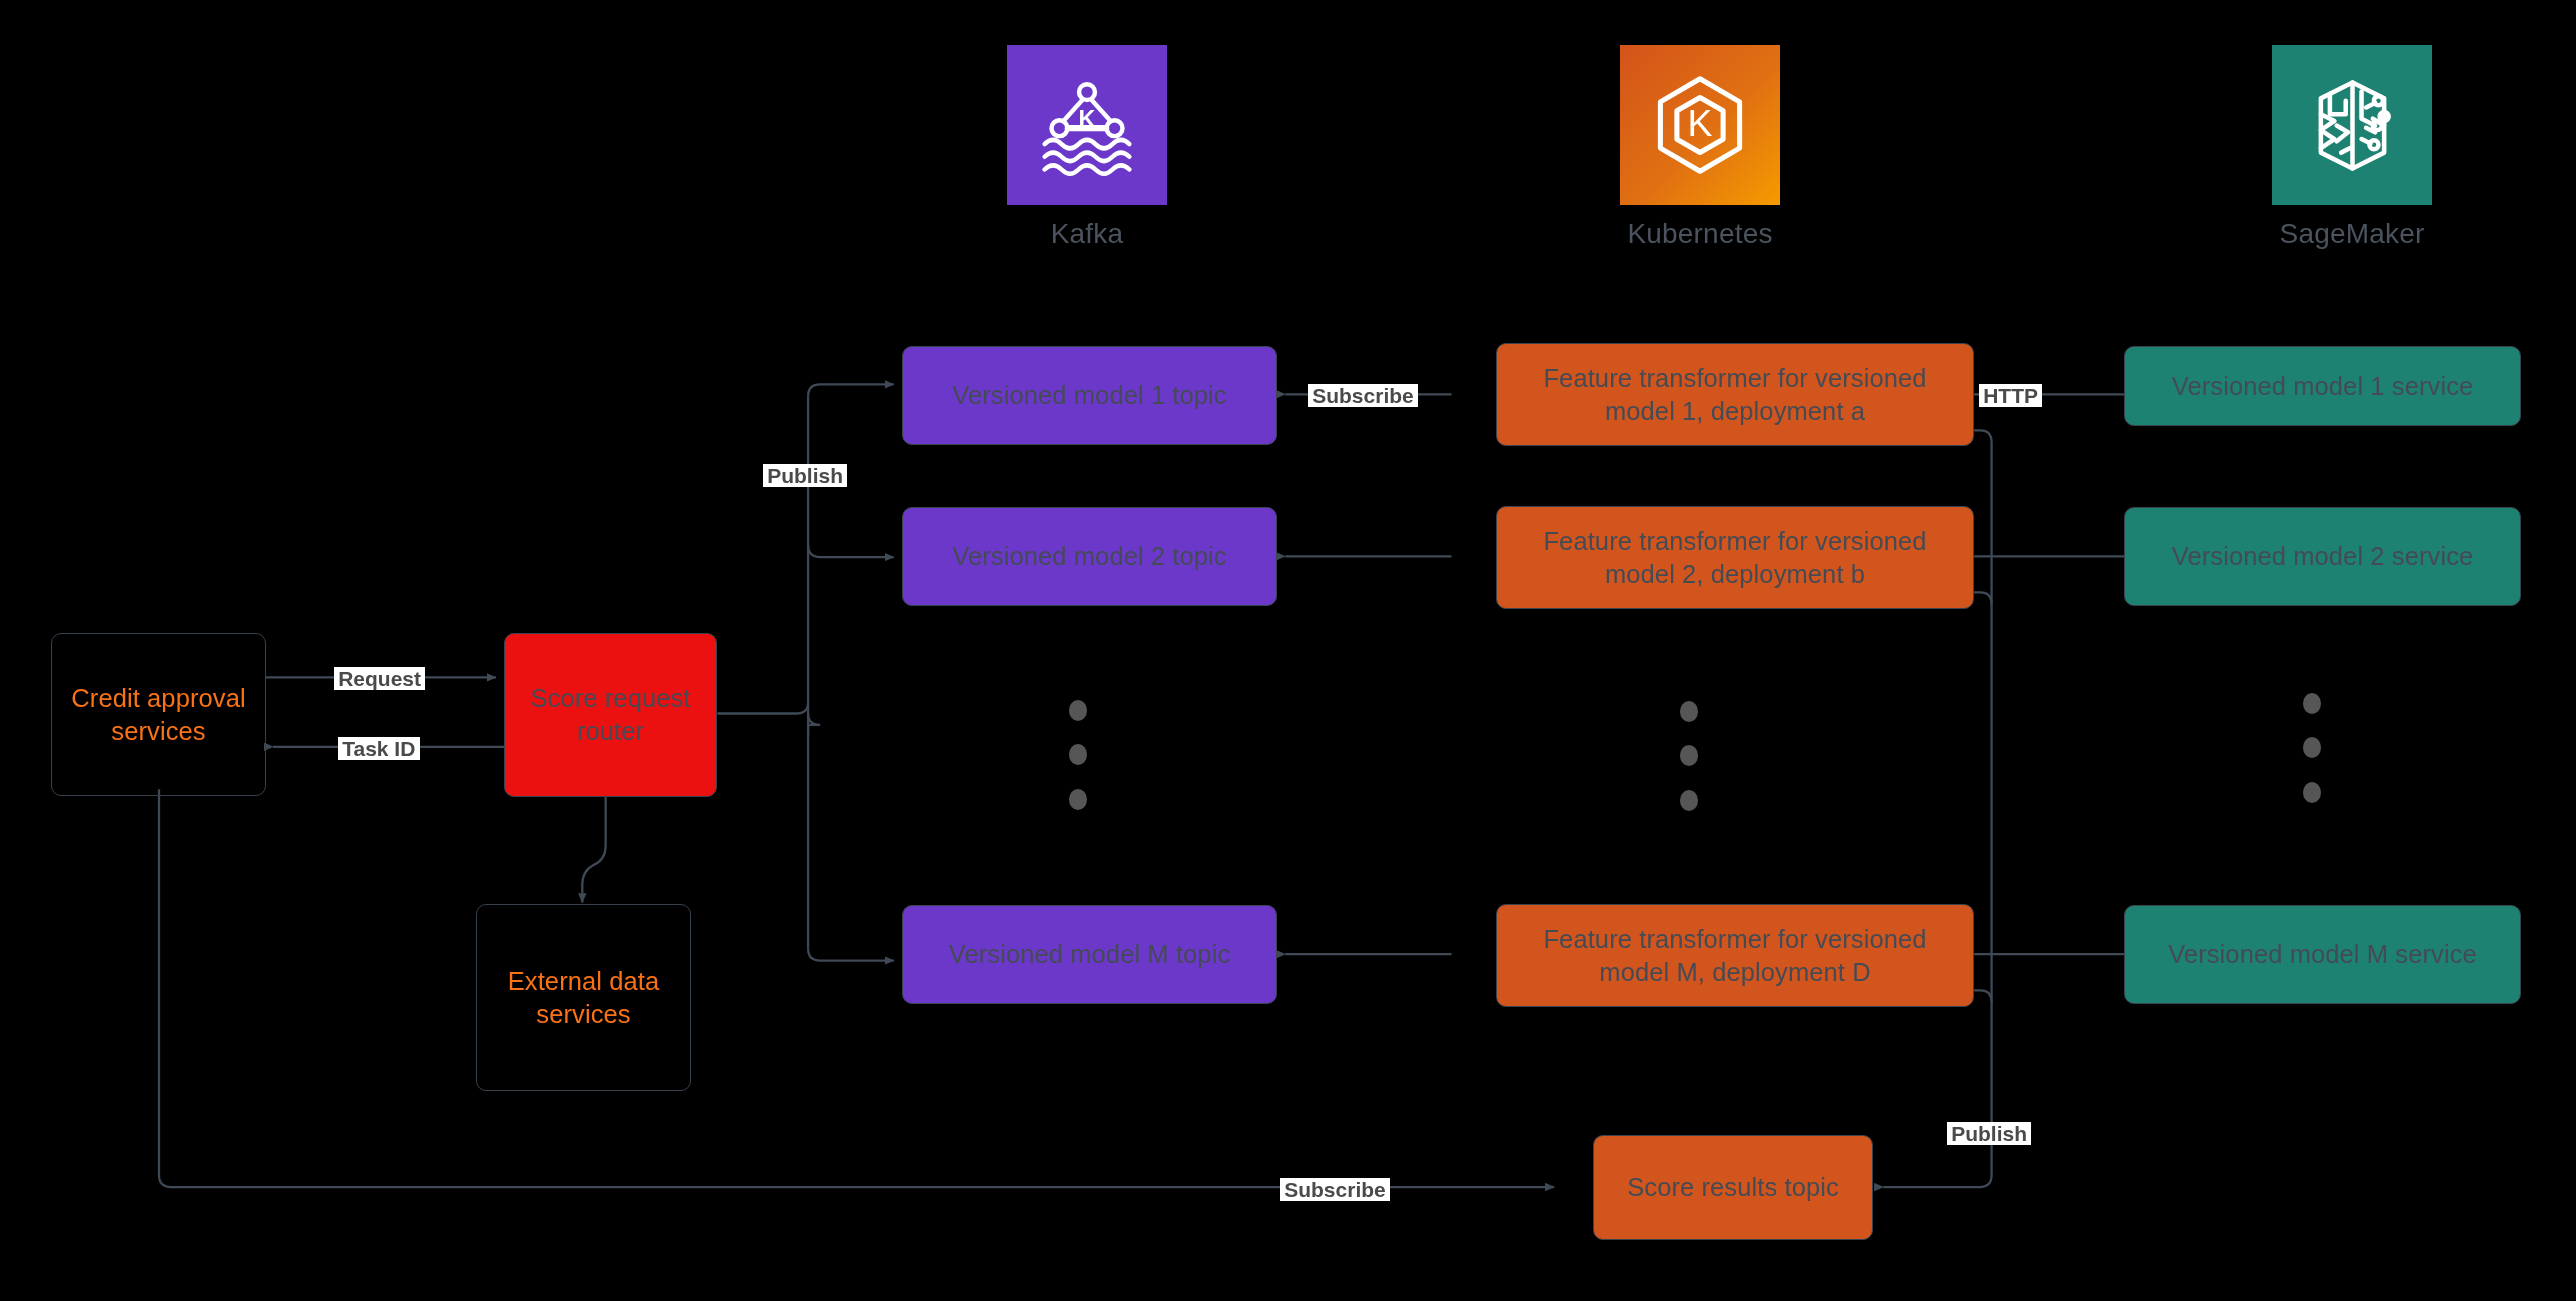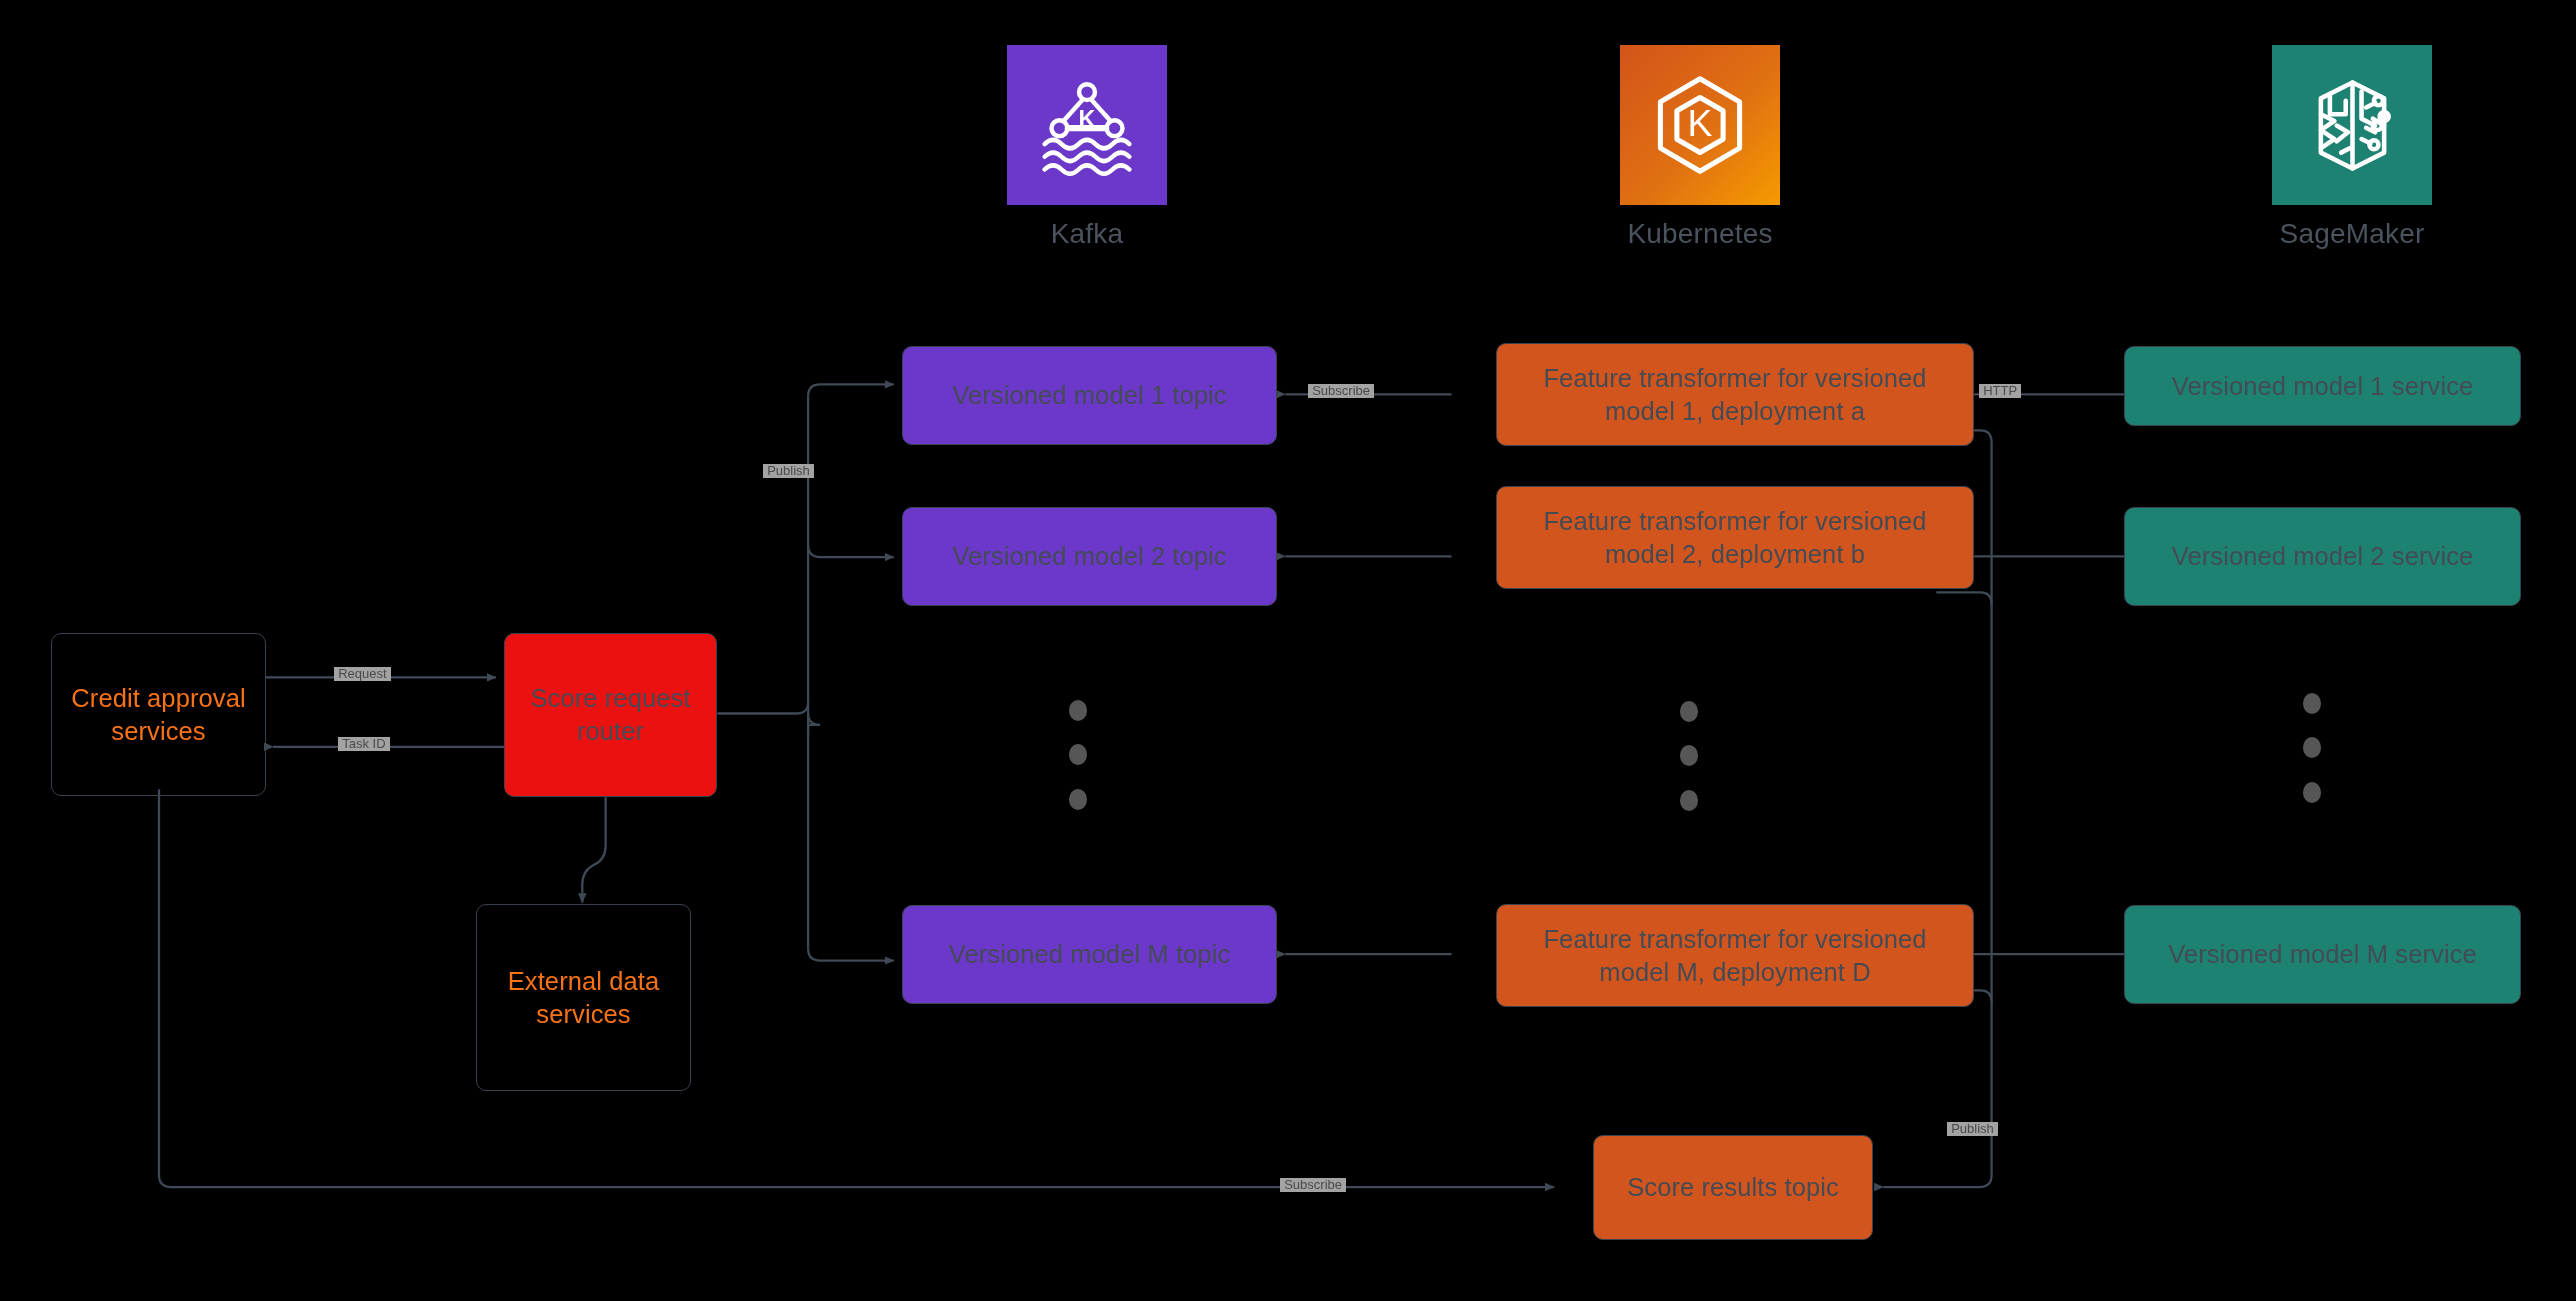--- a/index.html
+++ b/index.html
@@ -48,24 +48,24 @@
     color: #f97316;
   }
   .node.purple  { background: #6b38c9; }
   .node.orange  { background: #d2551d; margin-left: 37px; }
   .node.teal    { background: #1d8271; }
   .node.red     { background: #ec1111; border-color: #3a4450; }
 
   .edge-label {
     position: absolute;
     color: #4a4a4a;
-    font-size: 13px;
-    font-weight: normal;
+    font-size: 21px;
+    font-weight: bold;
     white-space: nowrap;
-    background: #a3a3a3;
+    background: #ffffff;
     padding: 0 4.2px;
     line-height: 1.1;
   }
 
   .logo-block {
     position: absolute;
     display: flex;
     flex-direction: column;
     align-items: center;
   }
@@ -216,21 +216,21 @@
 
   <div class="node red" style="left:504px; top:633px; width:213px; height:164px;">Score request router</div>
 
   <div class="node plain" style="left:476px; top:904px; width:215px; height:187px;">External data services</div>
 
   <div class="node purple" style="left:902px; top:346px; width:375px; height:99px;">Versioned model 1 topic</div>
   <div class="node purple" style="left:902px; top:507px; width:375px; height:99px;">Versioned model 2 topic</div>
   <div class="node purple" style="left:902px; top:905px; width:375px; height:99px;">Versioned model M topic</div>
 
   <div class="node orange" style="left:1459px; top:343px; width:478px; height:103px;">Feature transformer for versioned model 1, deployment a</div>
-  <div class="node orange" style="left:1459px; top:486px; width:478px; height:103px;">Feature transformer for versioned model 2, deployment b</div>
+  <div class="node orange" style="left:1459px; top:506px; width:478px; height:103px;">Feature transformer for versioned model 2, deployment b</div>
   <div class="node orange" style="left:1459px; top:904px; width:478px; height:103px;">Feature transformer for versioned model M, deployment D</div>
 
   <div class="node teal" style="left:2124px; top:346px; width:397px; height:80px;">Versioned model 1 service</div>
   <div class="node teal" style="left:2124px; top:507px; width:397px; height:99px;">Versioned model 2 service</div>
   <div class="node teal" style="left:2124px; top:905px; width:397px; height:99px;">Versioned model M service</div>
 
   <div class="node orange" style="left:1556px; top:1135px; width:280px; height:105px;">Score results topic</div>
 
   <div class="dots" style="left:1069px; top:700px;">
     <div class="dot"></div>

